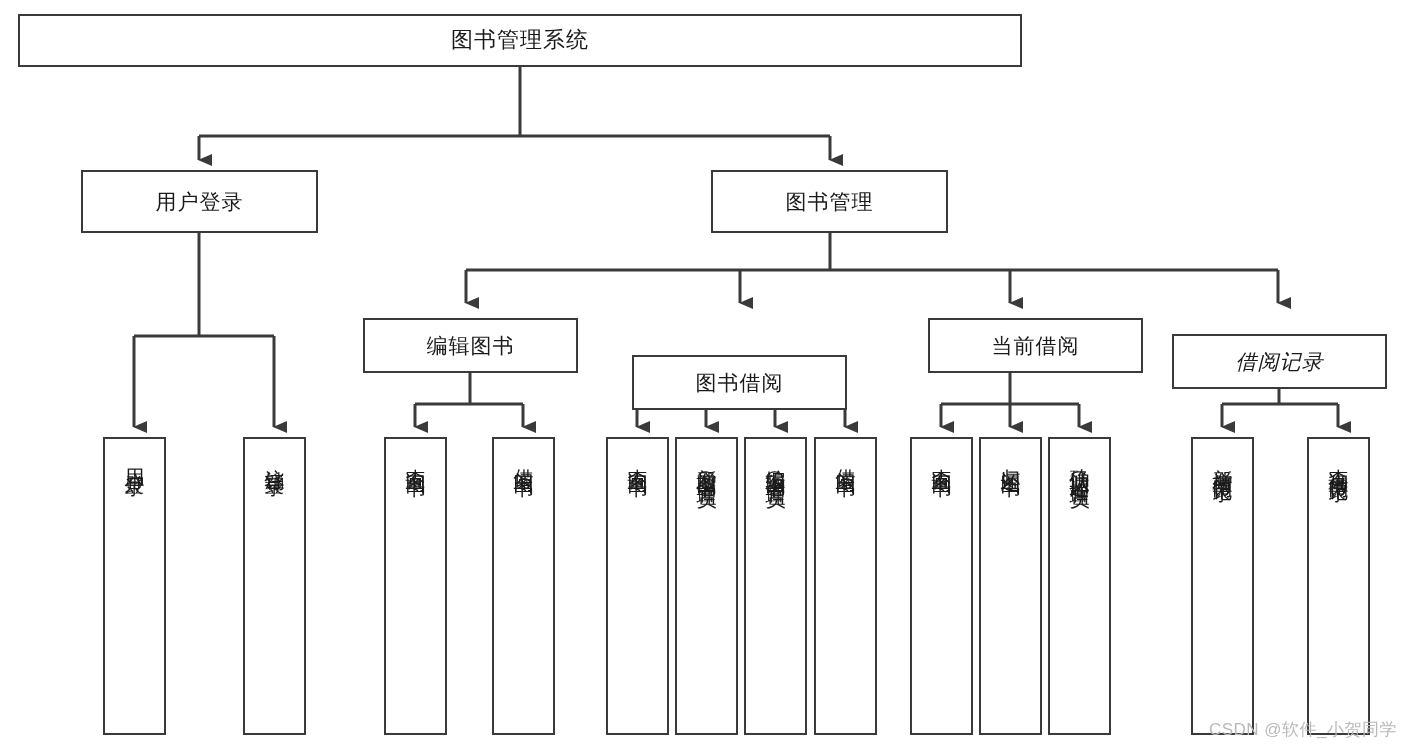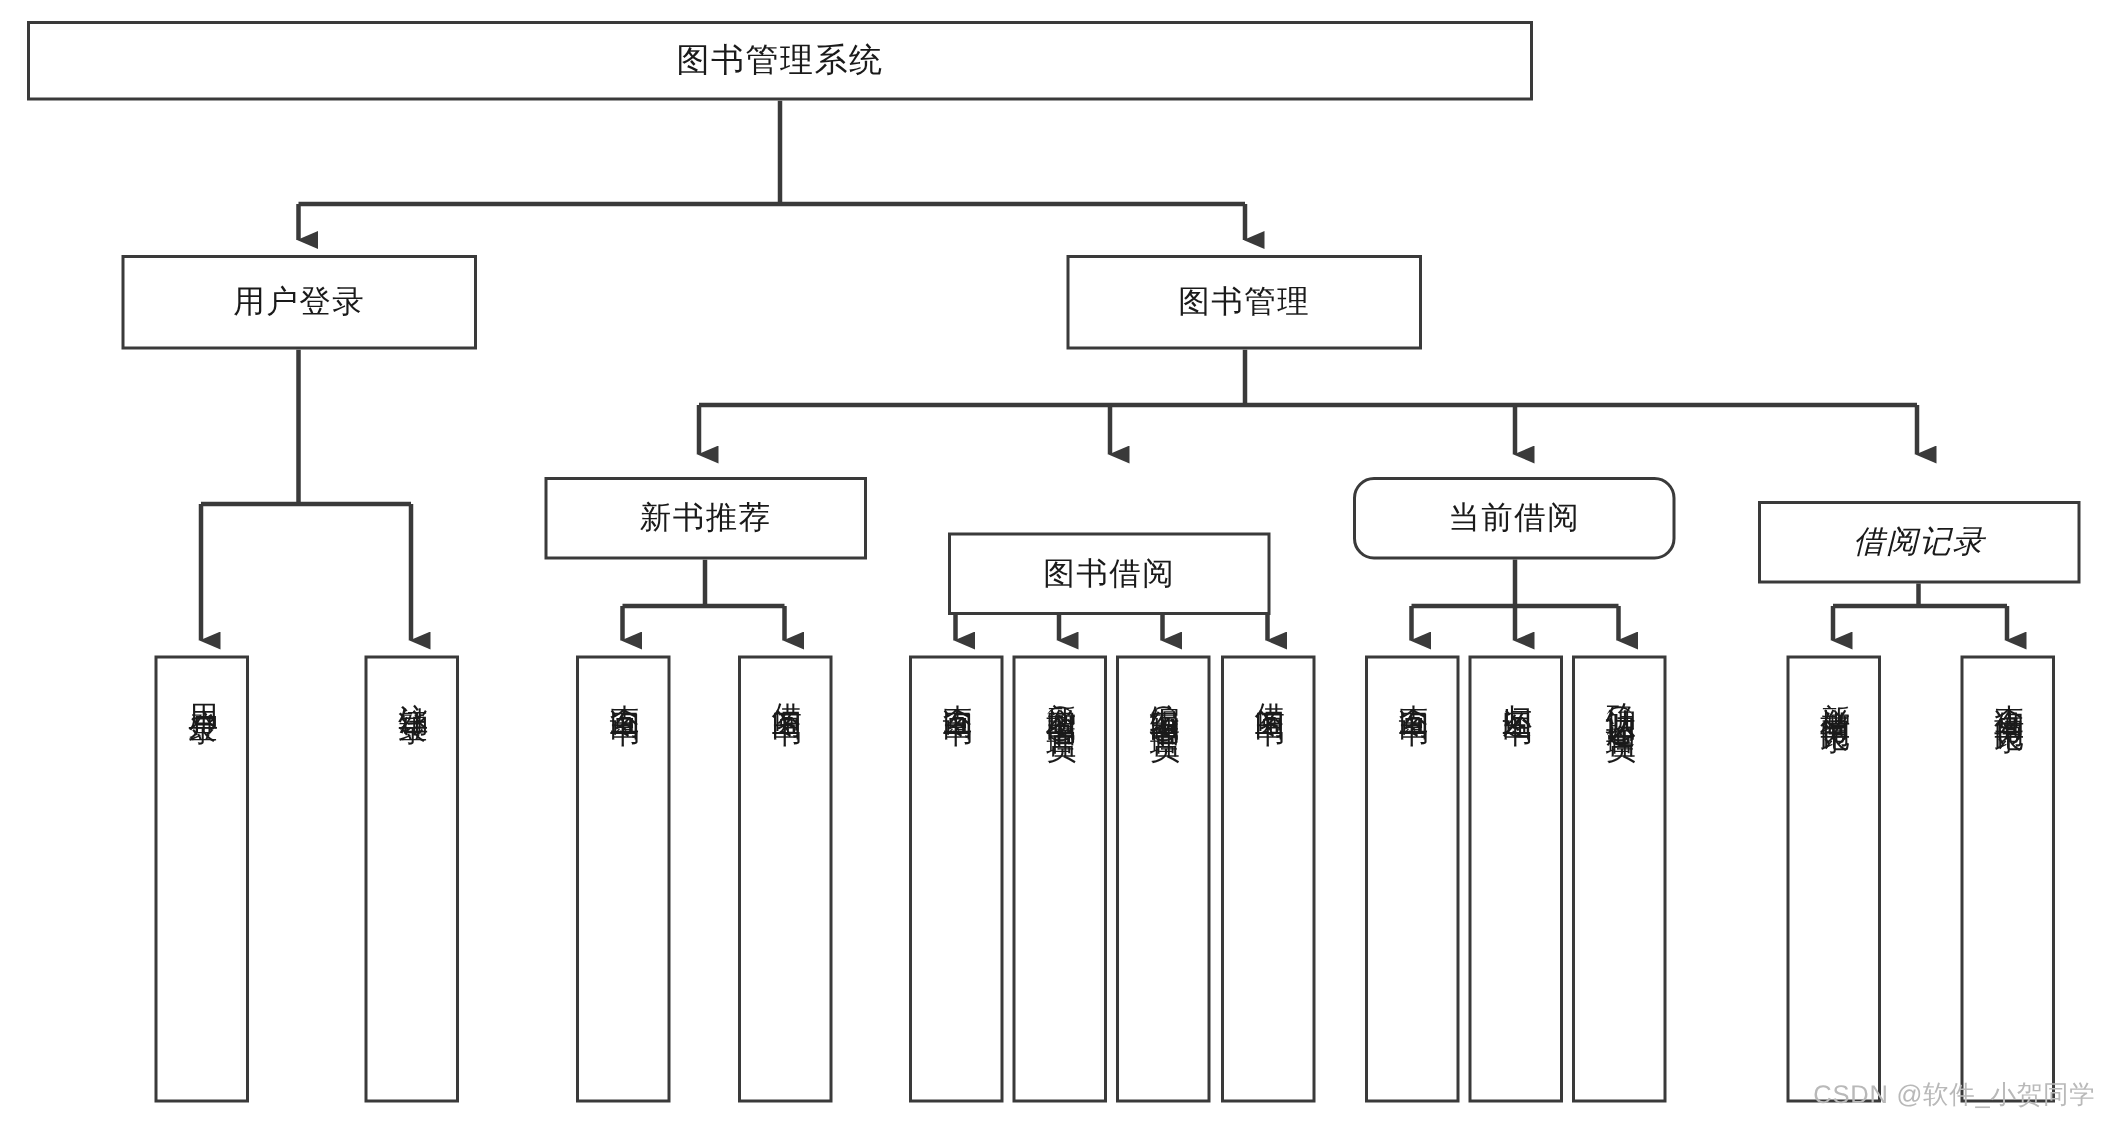--- a/index.html
+++ b/index.html
@@ -129,26 +129,26 @@
   </div>
 
   <div class="node horiz" style="left:81px; top:170px; width:237px; height:63px;">
     <span>用户登录</span>
   </div>
   <div class="node horiz" style="left:711px; top:170px; width:237px; height:63px;">
     <span>图书管理</span>
   </div>
 
   <div class="node horiz" style="left:363px; top:318px; width:215px; height:55px;">
-    <span>新书推荐</span>
+    <span>编辑图书</span>
   </div>
   <div class="node horiz" style="left:632px; top:318px; width:215px; height:55px;margin-top:37px;">
     <span>图书借阅</span>
   </div>
-  <div class="node horiz" style="left:902px; top:318px; width:215px; height:55px;border-radius:14px;">
+  <div class="node horiz" style="left:928px; top:318px; width:215px; height:55px;">
     <span>当前借阅</span>
   </div>
   <div class="node horiz" style="left:1172px; top:334px; width:215px; height:55px;font-style:italic;">
     <span>借阅记录</span>
   </div>
 
   <div class="node leaf" style="left:103px; top:437px; width:63px; height:298px;">
     <span class="vtext">用户登录</span>
   </div>
   <div class="node leaf" style="left:243px; top:437px; width:63px; height:298px;">

